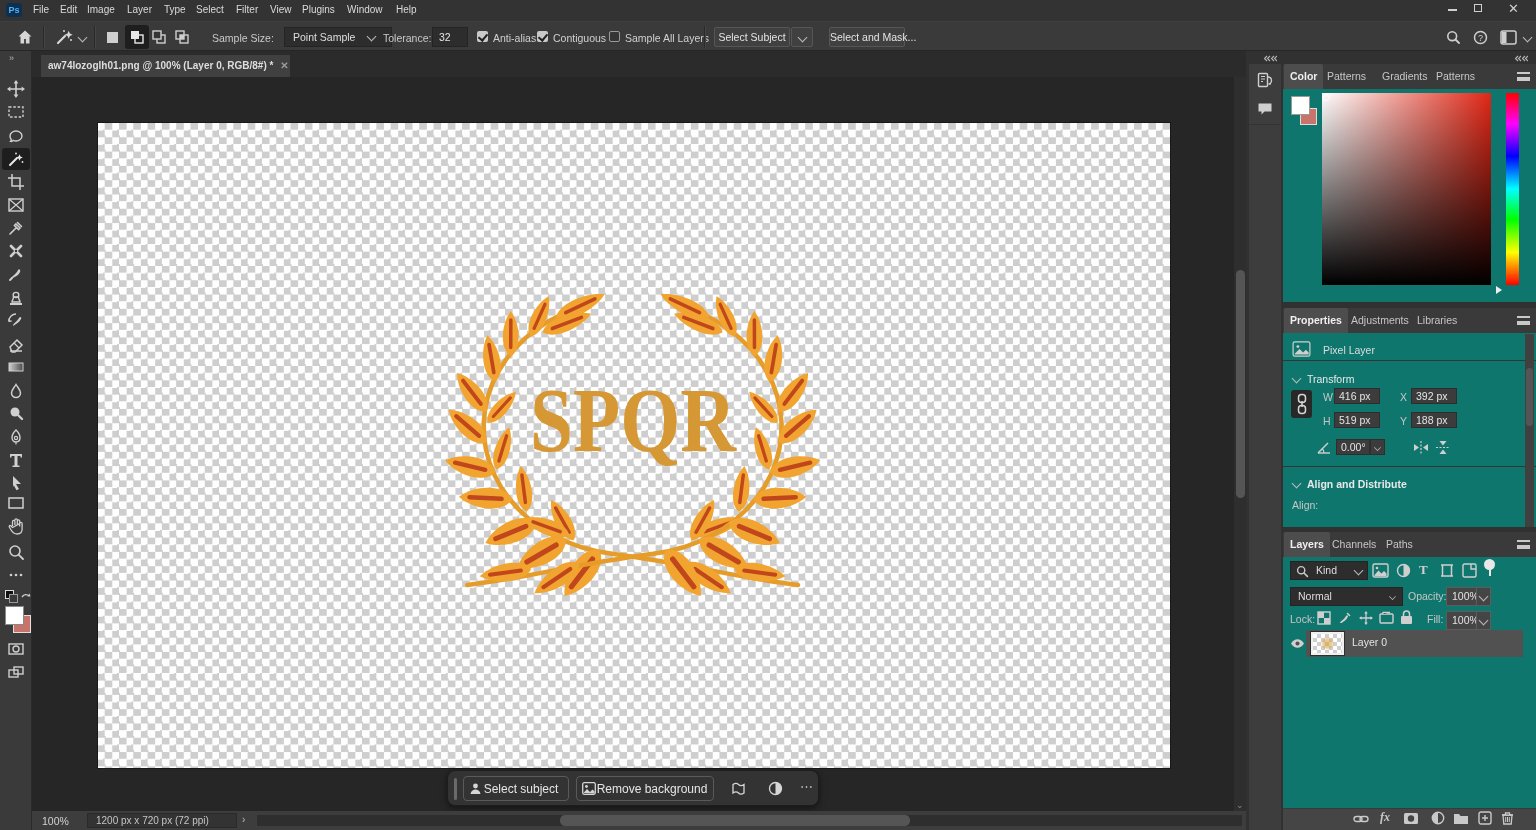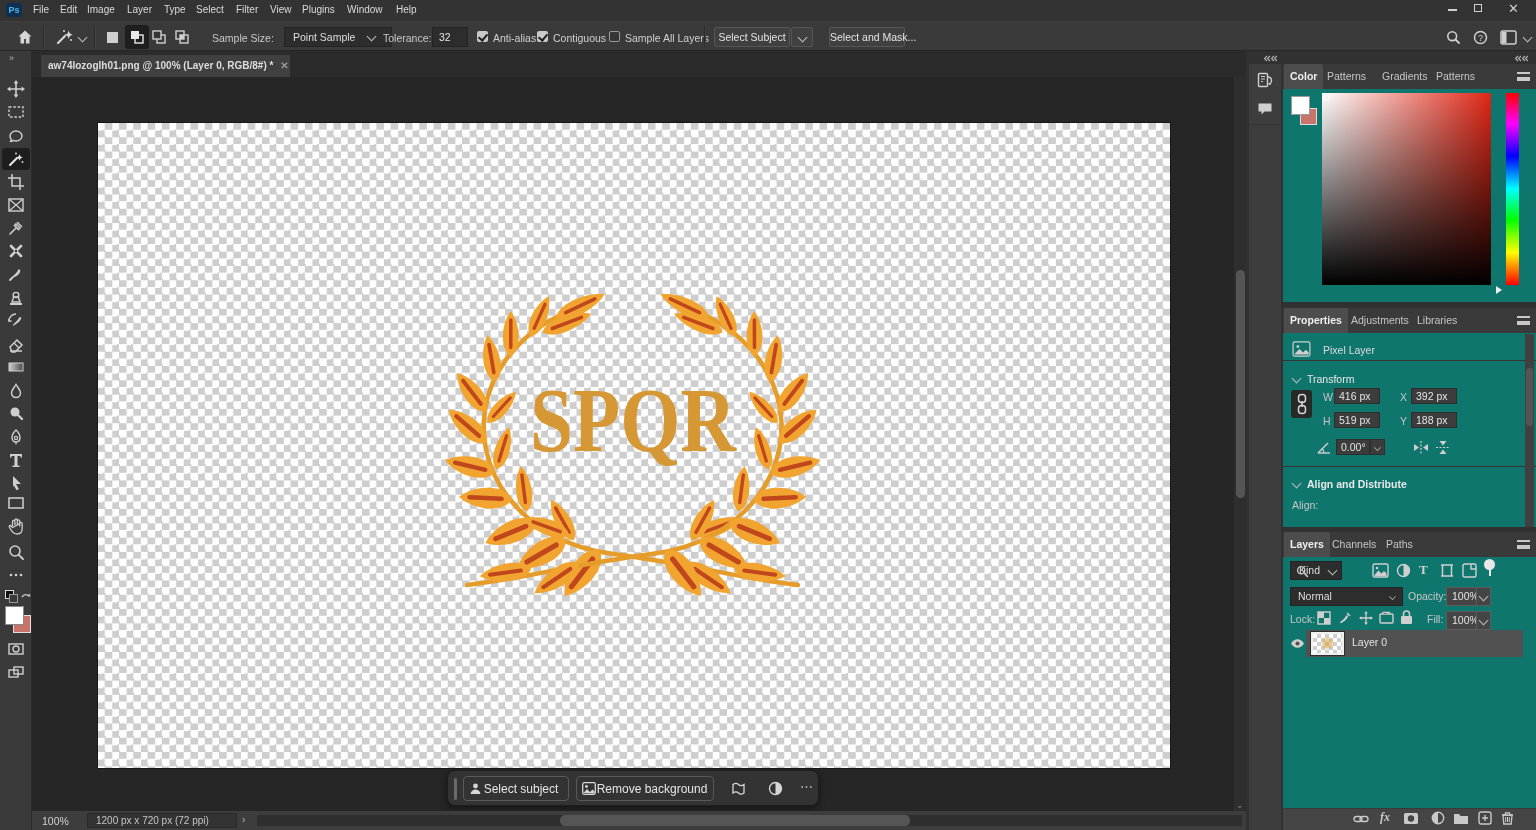--- a/index.html
+++ b/index.html
@@ -562,21 +562,21 @@
         <div class="abs" style="left:242px;top:26px;width:9px;height:193px;background:#404040"></div>
         <div class="abs" style="left:243px;top:60px;width:7px;height:58px;background:#555;border-radius:4px"></div>
       </div>
       <div class="panel" style="top:481px;height:298px">
         <div class="phead">
           <div class="ptab on" style="left:1px;padding:0 6px">Layers</div>
           <div class="ptab" style="left:45px">Channels</div>
           <div class="ptab" style="left:99px">Paths</div>
           <div class="hamb"></div>
         </div>
-        <div class="ddbox" style="left:7px;top:29px;width:52px;height:19px;line-height:17px;padding-left:8px">Kind<span class="chev" style="position:absolute;right:5px;top:5px"></span><svg class="ic abs" style="left:5px;top:3px" width="13" height="13" viewBox="0 0 13 13">
+        <div class="ddbox" style="left:7px;top:29px;width:78px;height:19px;line-height:17px;padding-left:25px">Kind<span class="chev" style="position:absolute;right:5px;top:5px"></span><svg class="ic abs" style="left:5px;top:3px" width="13" height="13" viewBox="0 0 13 13">
             <circle cx="5.2" cy="5.2" r="3.6" fill="none" stroke="#c9c9c9" stroke-width="1.4"></circle>
             <path d="M8 8l3.4 3.4" stroke="#c9c9c9" stroke-width="1.6" stroke-linecap="round"></path>
           </svg></div>
         <svg class="ic abs" style="left:89px;top:31px" width="17" height="15" viewBox="0 0 17 15">
           <rect x="1" y="1" width="15" height="13" rx="1.5" fill="none" stroke="#cfcfcf" stroke-width="1.4"></rect>
           <circle cx="5" cy="5" r="1.3" fill="#cfcfcf"></circle>
           <path d="M2.5 12l4-4.5 3 3L12 8l2.5 2.5V13h-12z" fill="#cfcfcf"></path>
         </svg>
         <svg class="ic abs" style="left:113px;top:31px" width="15" height="15" viewBox="0 0 15 15">
           <circle cx="7.5" cy="7.5" r="6" fill="none" stroke="#cfcfcf" stroke-width="1.4"></circle>

